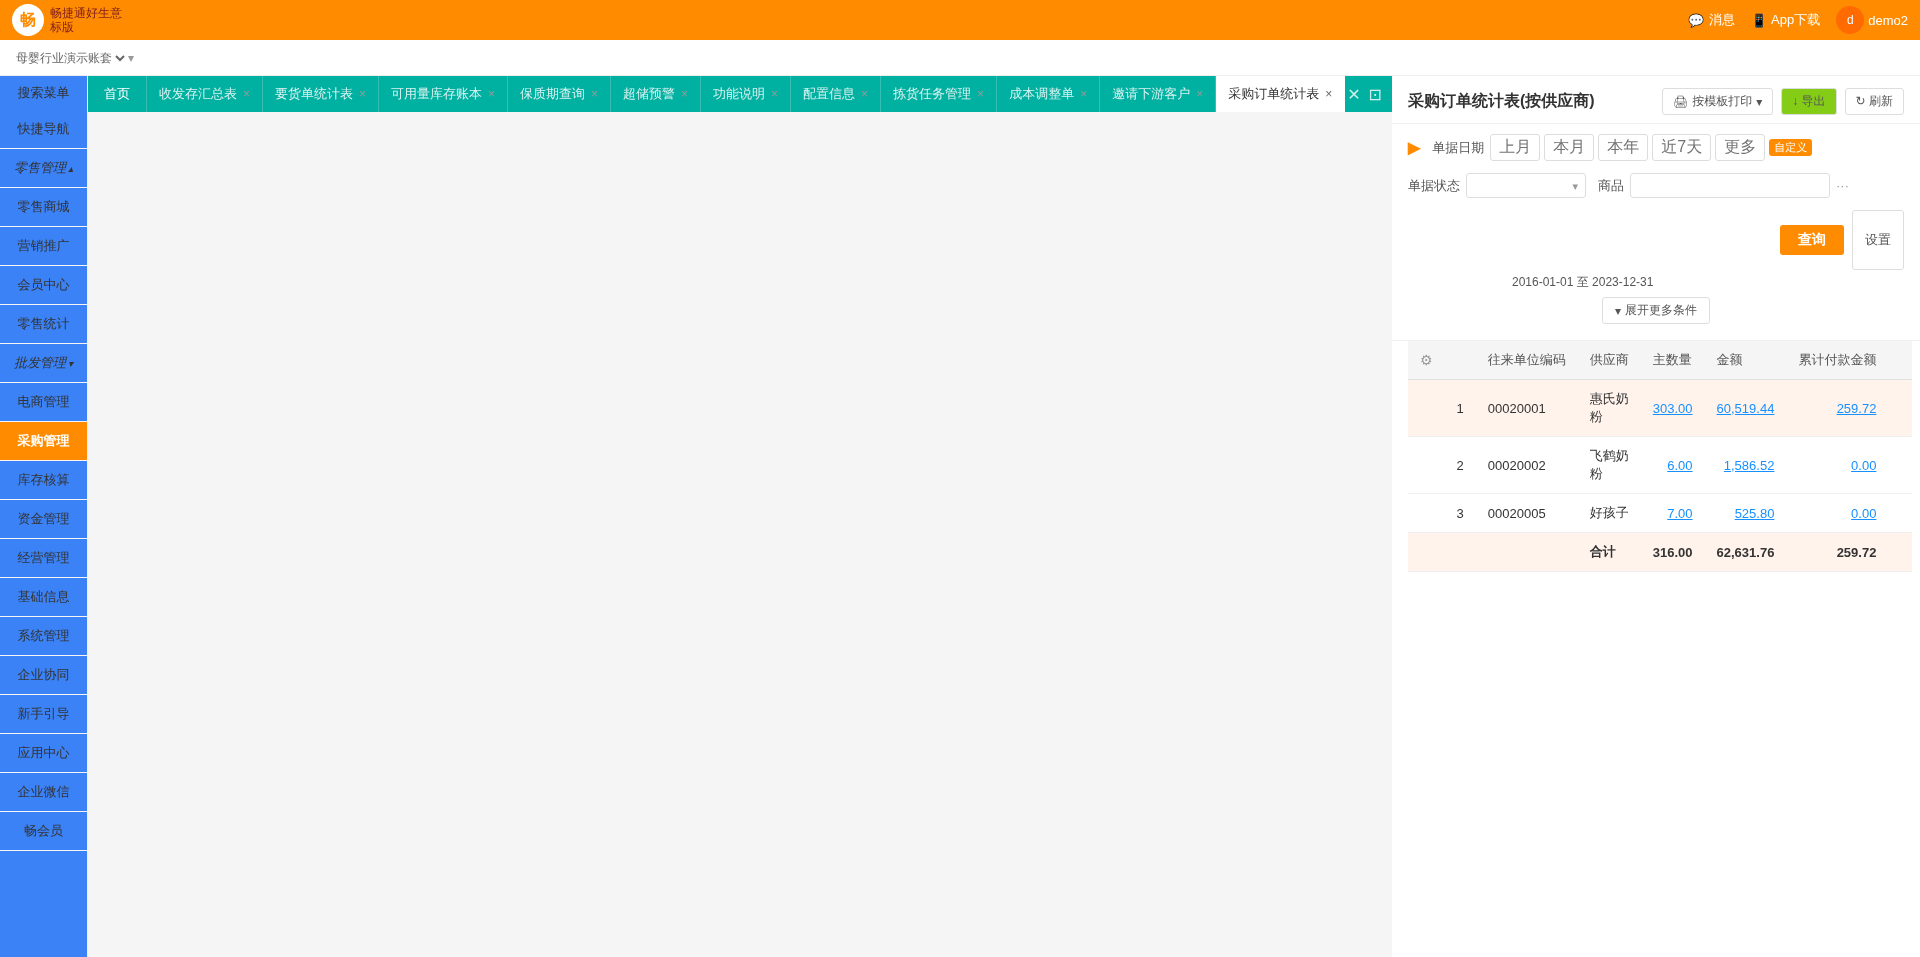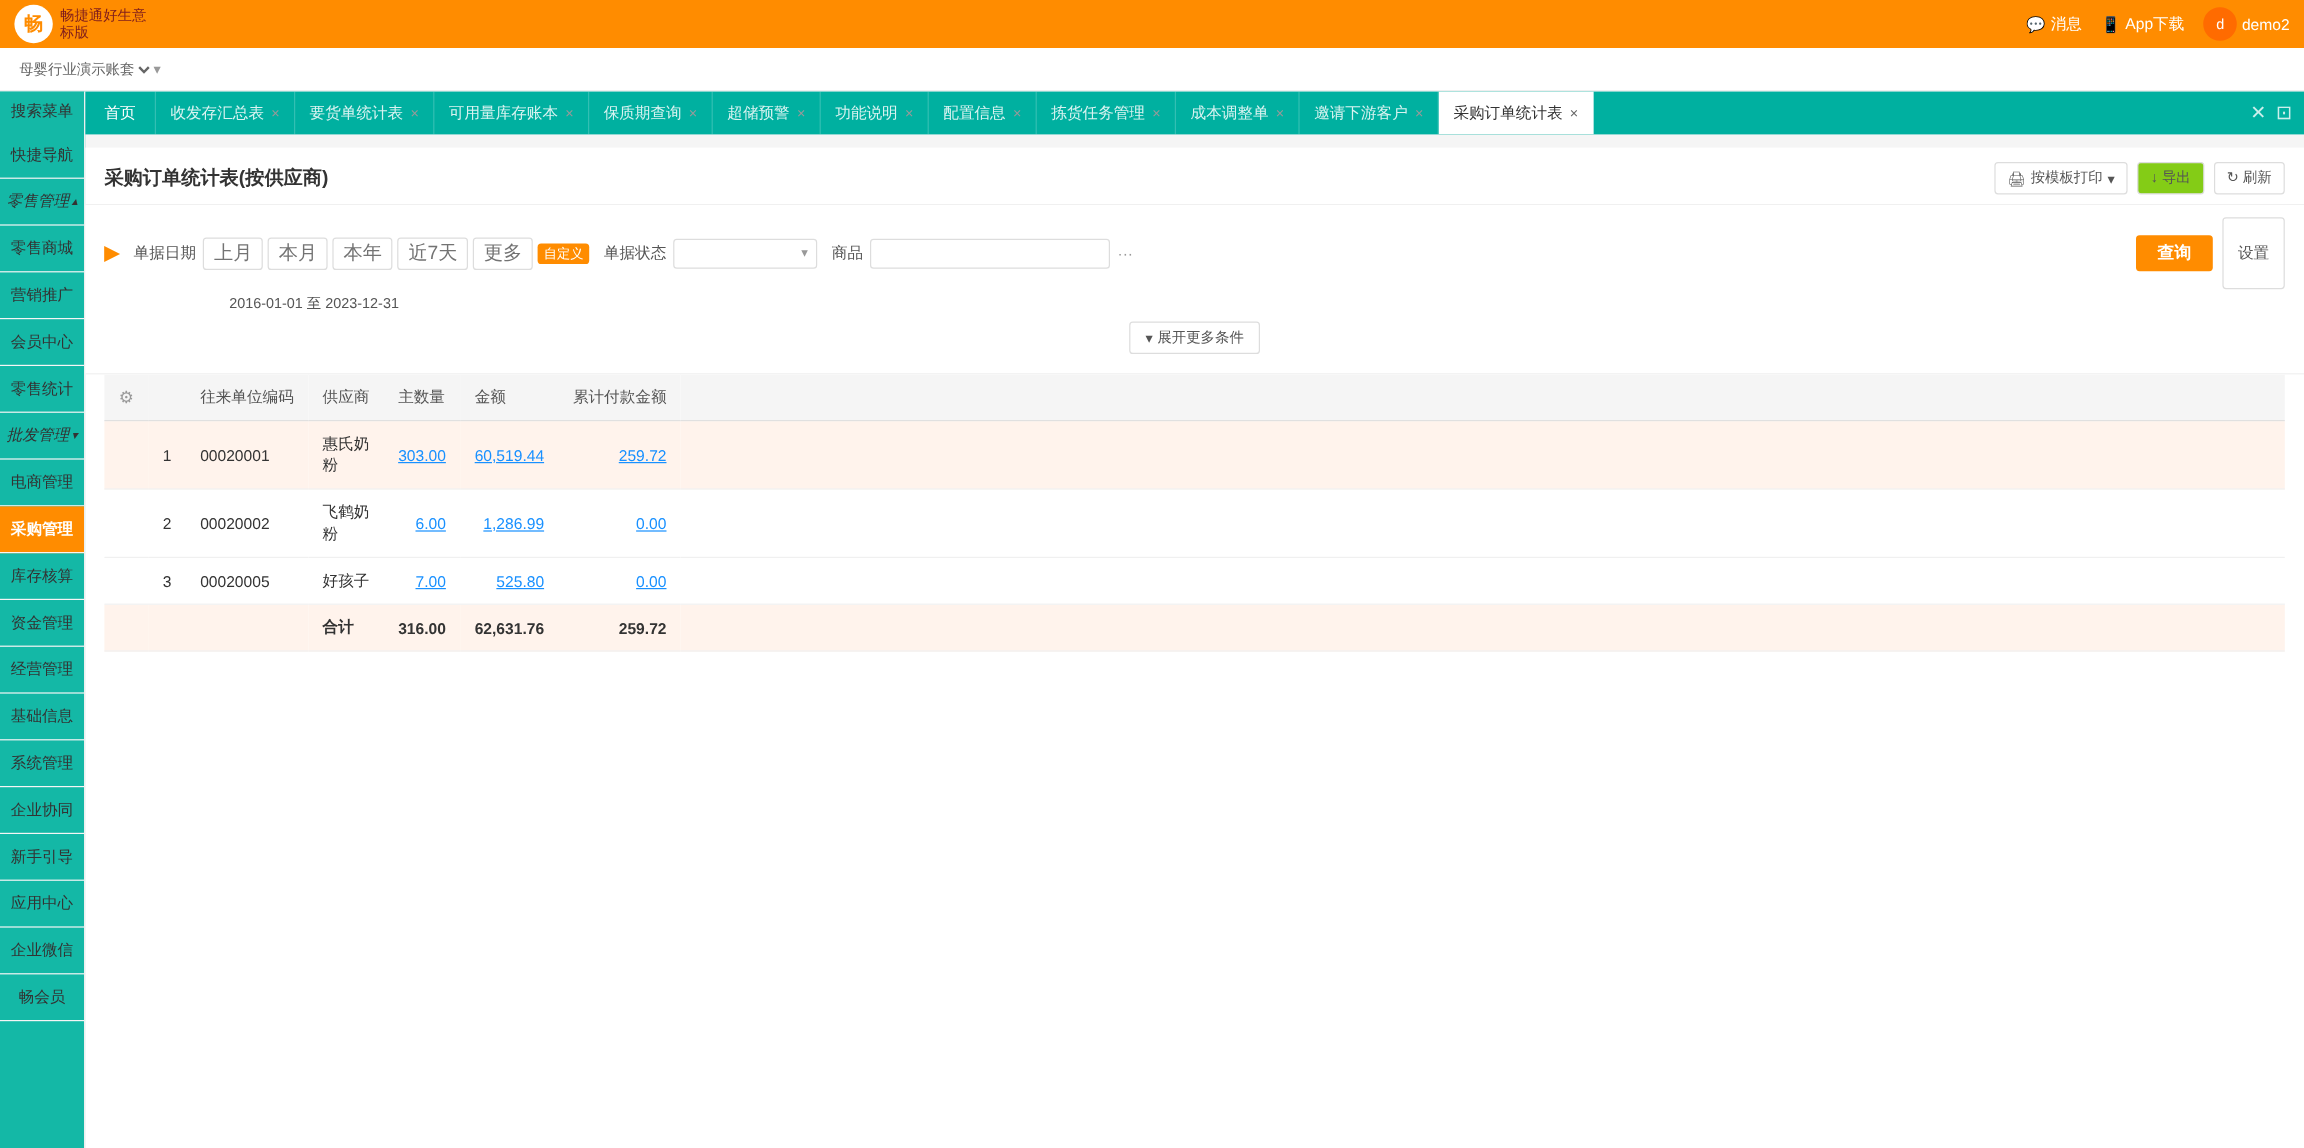--- a/index.html
+++ b/index.html
@@ -16,21 +16,21 @@
     .avatar { width: 28px; height: 28px; background: #ff6b00; border-radius: 50%; display: flex; align-items: center; justify-content: center; color: #fff; font-size: 12px; }
 
     
     .breadcrumb-bar { height: 36px; background: #fff; display: flex; align-items: center; padding: 0 12px; font-size: 12px; color: #999; border-bottom: 1px solid #eee; flex-shrink: 0; }
     .breadcrumb-select { border: none; background: none; font-size: 12px; color: #666; cursor: pointer; }
 
     
     .main-layout { display: flex; flex: 1; overflow: hidden; }
 
     
-    .sidebar { width: 71px; background: #14b8a6; border-right: 1px solid #eee; display: flex; flex-direction: column; flex-shrink: 0; overflow-y: auto; }
+    .sidebar { width: 88px; background: #3b82f6; border-right: 1px solid #eee; display: flex; flex-direction: column; flex-shrink: 0; overflow-y: auto; }
     .sidebar-item { padding: 10px 4px; text-align: center; font-size: 13px; color: #333; cursor: pointer; border-bottom: 1px solid #f5f5f5; }
     .sidebar-item.active { color: #fff; background: #ff8c00; font-weight: bold; }
     .sidebar-item.has-arrow { display: flex; align-items: center; justify-content: center; gap: 2px; font-style: italic; }
     .sidebar-arrow { font-size: 10px; }
     .sidebar-search { padding: 8px 4px; text-align: center; font-size: 13px; color: #333; cursor: pointer; }
 
     
     .tab-bar { height: 36px; background: #00b0a0; display: flex; align-items: center; padding: 0; overflow-x: auto; flex-shrink: 0; }
     .tab-item { height: 36px; padding: 0 12px; display: flex; align-items: center; gap: 6px; font-size: 13px; color: rgba(255,255,255,0.85); cursor: pointer; white-space: nowrap; border-right: 1px solid rgba(255,255,255,0.2); flex-shrink: 0; }
     .tab-item.active { background: #fff; color: #333; }
@@ -154,21 +154,21 @@
     <div class="sidebar-item">经营管理</div>
     <div class="sidebar-item">基础信息</div>
     <div class="sidebar-item">系统管理</div>
     <div class="sidebar-item">企业协同</div>
     <div class="sidebar-item">新手引导</div>
     <div class="sidebar-item">应用中心</div>
     <div class="sidebar-item">企业微信</div>
     <div class="sidebar-item">畅会员</div>
   </div>
 
-  <div style="flex:1; display:flex; flex-direction:column; overflow:hidden;gap:11px;">
+  <div style="flex:1; display:flex; flex-direction:row; overflow:hidden;">
 
     <div class="tab-bar">
       <div class="tab-item tab-home">首页</div>
       <div class="tab-item">
         <span>收发存汇总表</span>
         <span class="tab-close">×</span>
       </div>
       <div class="tab-item">
         <span>要货单统计表</span>
         <span class="tab-close">×</span>
@@ -312,21 +312,21 @@
               <td class="td-right"><span class="link-text">60,519.44</span></td>
               <td class="td-right"><span class="link-text">259.72</span></td>
               <td></td>
             </tr>
             <tr class="row-odd">
               <td class="td-center"></td>
               <td>2</td>
               <td>00020002</td>
               <td>飞鹤奶粉</td>
               <td class="td-right"><span class="link-text">6.00</span></td>
-              <td class="td-right"><span class="link-text">1,286.99</span></td>
+              <td class="td-right"><span class="link-text">1,586.52</span></td>
               <td class="td-right"><span class="link-text">0.00</span></td>
               <td></td>
             </tr>
             <tr class="row-odd">
               <td class="td-center"></td>
               <td>3</td>
               <td>00020005</td>
               <td>好孩子</td>
               <td class="td-right"><span class="link-text">7.00</span></td>
               <td class="td-right"><span class="link-text">525.80</span></td>

